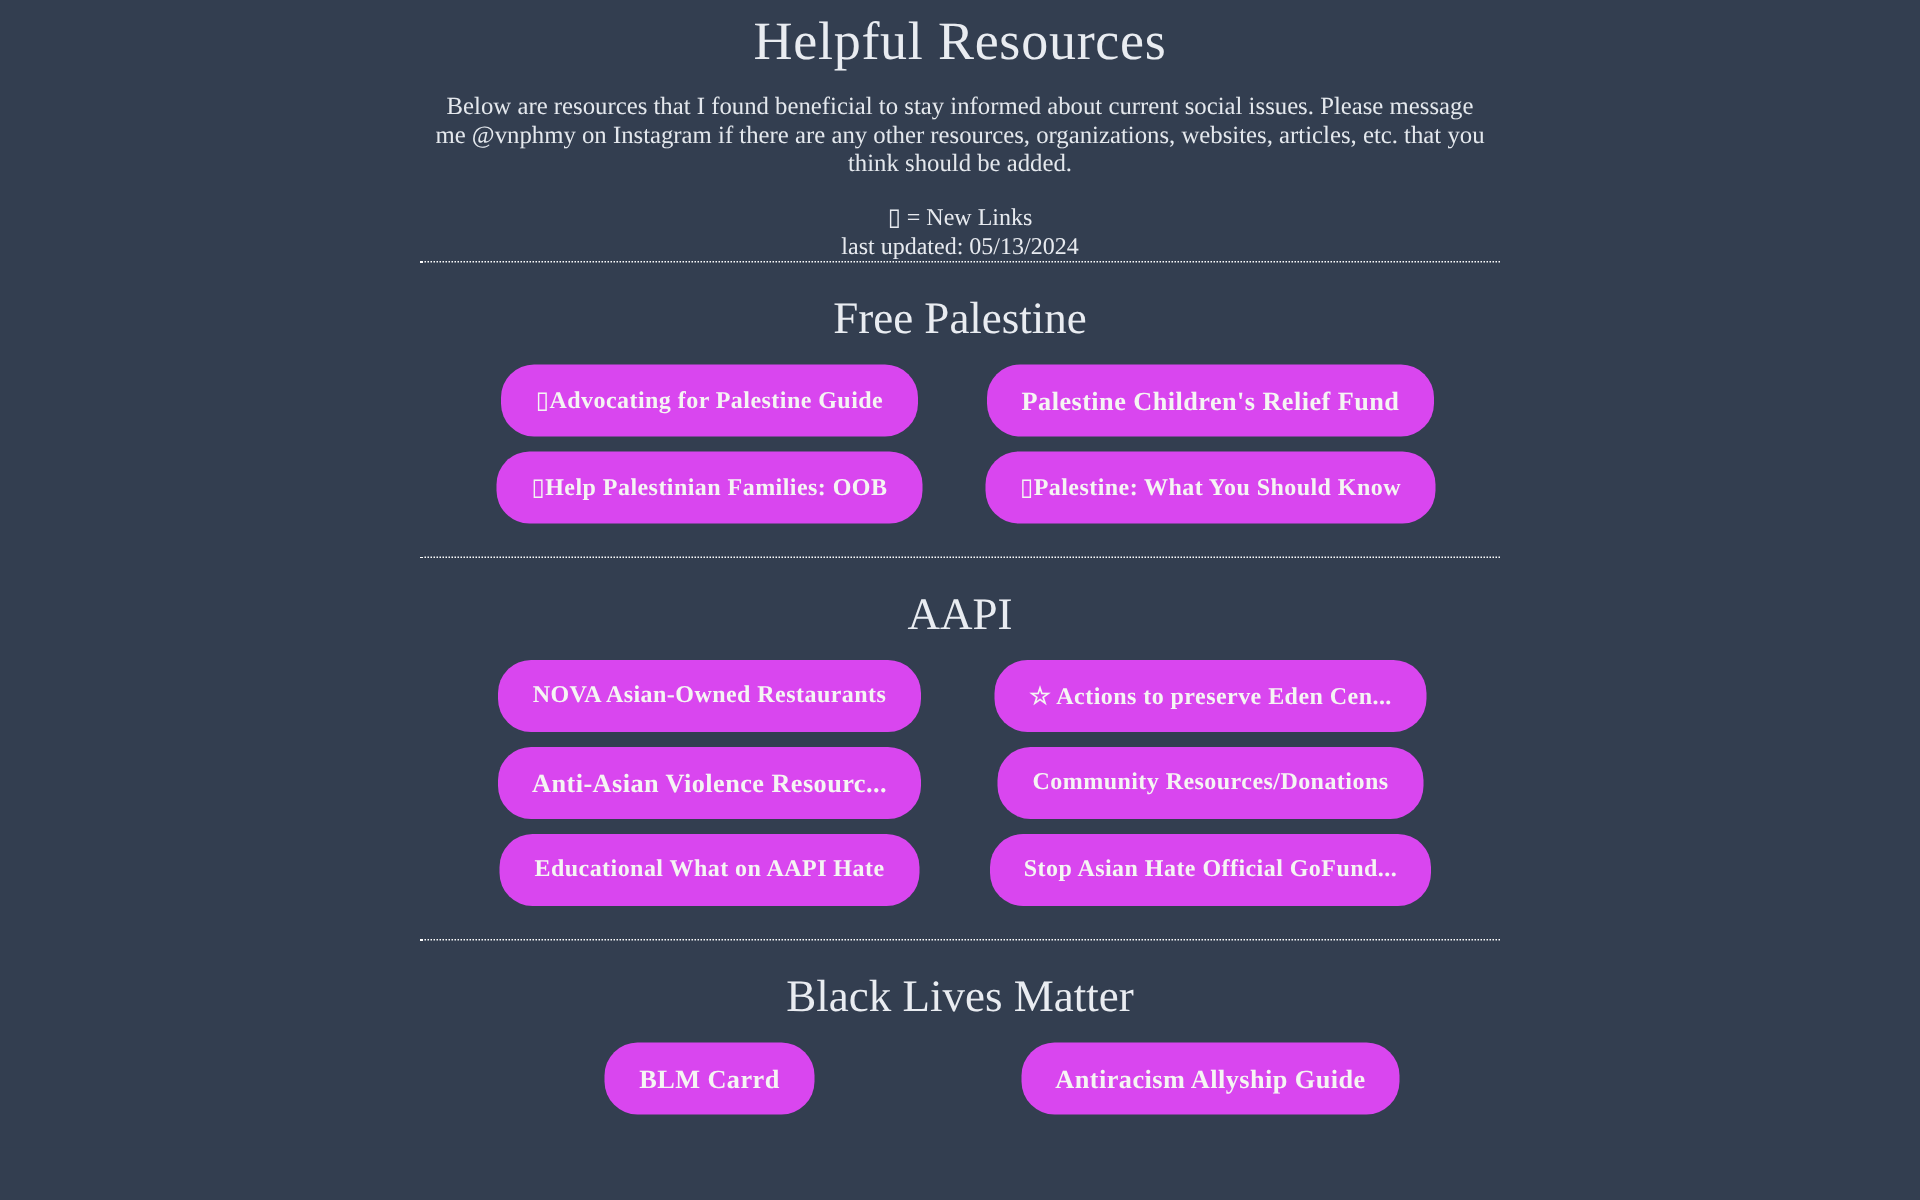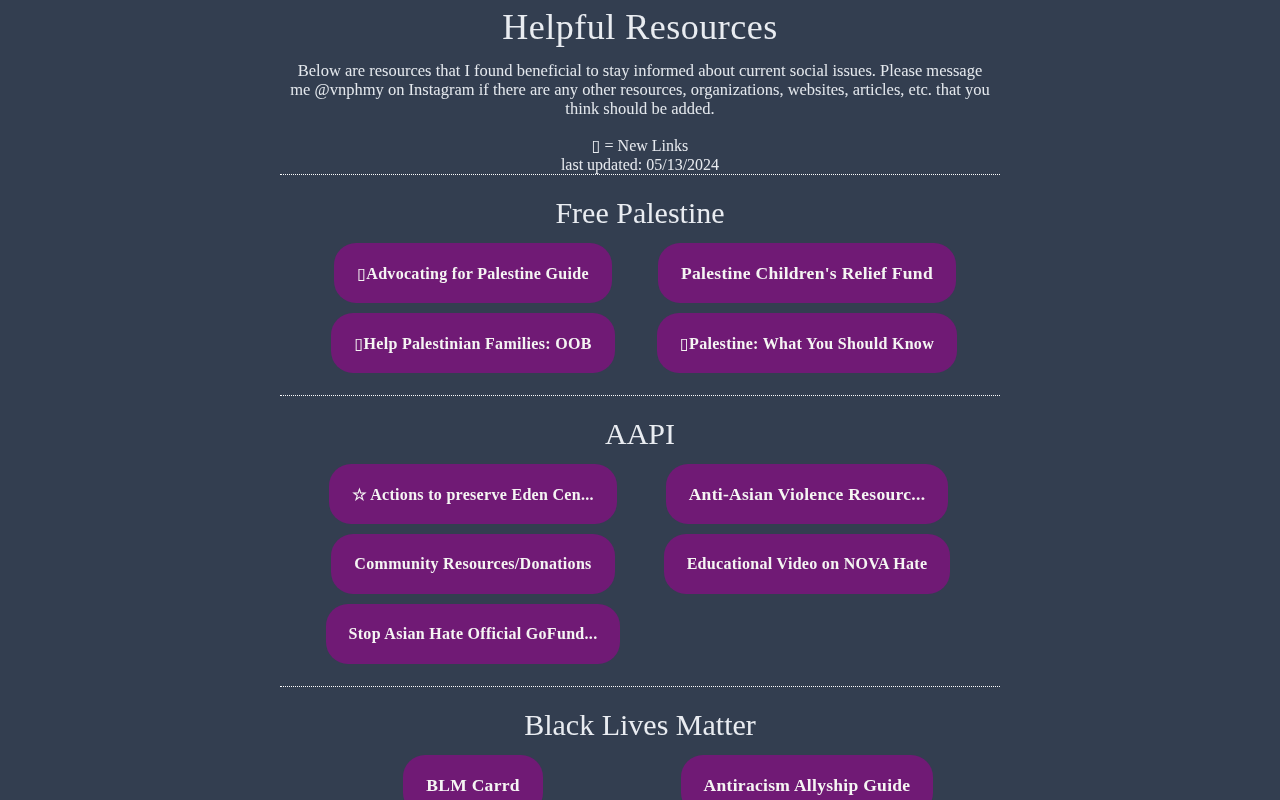--- a/index.html
+++ b/index.html
@@ -60,24 +60,24 @@
     justify-content: center;
     justify-items: center;
     row-gap: 10px;
     padding-bottom: 22px;
   }
   .btn {
     display: inline-flex;
     align-items: center;
     justify-content: center;
     box-sizing: border-box;
-    height: 60px;
+    height: 48px;
     padding: 10px 23px;
     border-radius: 22px;
-    background: #701a75;
+    background: #d946ef;
     color: #F5F5F3;
     font-family: "Liberation Serif", "DejaVu Serif", serif;
     font-weight: 700;
     font-size: 16px;
     white-space: nowrap;
     cursor: pointer;
     letter-spacing: 0.3px;
   }
   .btn.lg { font-size: 17.5px; }
 </style>
@@ -104,24 +104,25 @@
         <a class="btn">▯Help Palestinian Families: OOB</a>
         <a class="btn">▯Palestine: What You Should Know</a>
       </div>
     </section>
 
     <hr class="divider">
 
     <section>
       <h2 class="section-title">AAPI</h2>
       <div class="btn-grid">
+        <a class="btn">NOVA Asian-Owned Restaurants</a>
         <a class="btn">☆ Actions to preserve Eden Cen...</a>
         <a class="btn lg">Anti-Asian Violence Resourc...</a>
         <a class="btn">Community Resources/Donations</a>
-        <a class="btn">Educational Video on NOVA Hate</a>
+        <a class="btn">Educational What on AAPI Hate</a>
         <a class="btn">Stop Asian Hate Official GoFund...</a>
       </div>
     </section>
 
     <hr class="divider">
 
     <section>
       <h2 class="section-title">Black Lives Matter</h2>
       <div class="btn-grid">
         <a class="btn lg">BLM Carrd</a>

